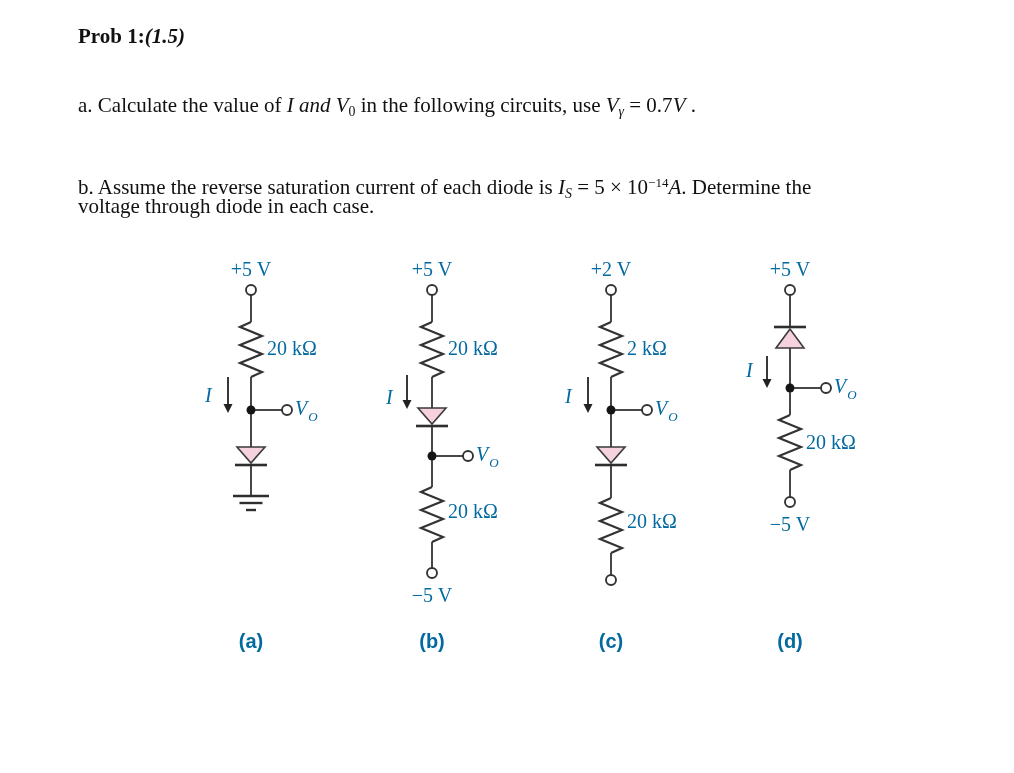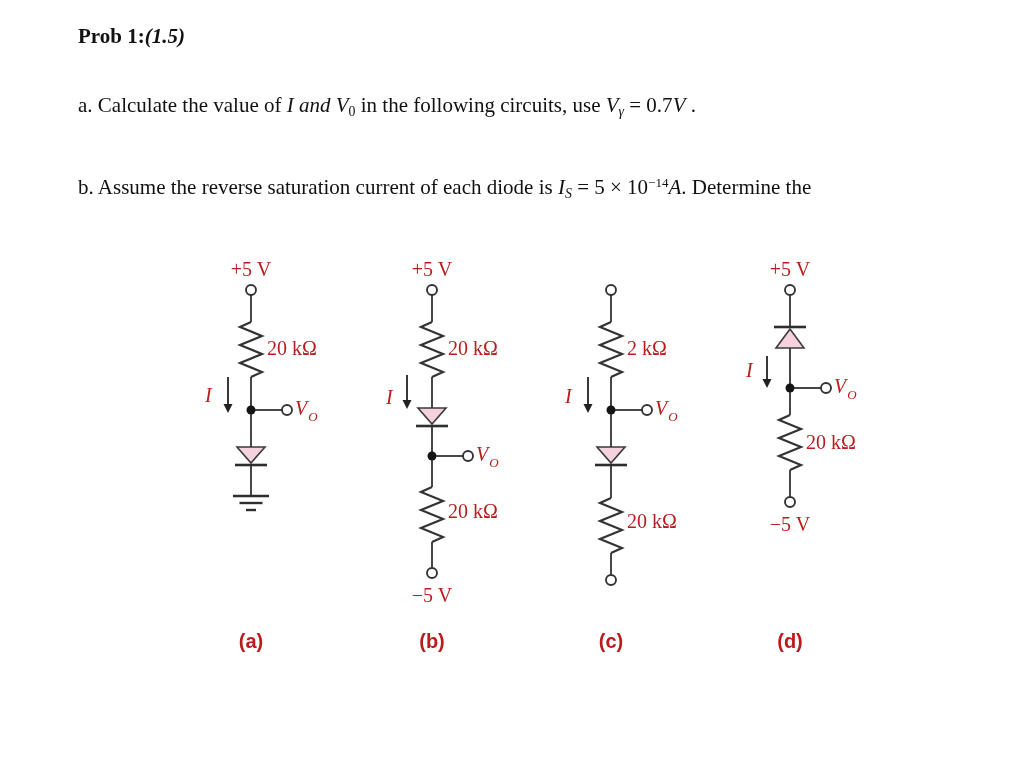--- a/index.html
+++ b/index.html
@@ -11,21 +11,21 @@
   .line-a{top:93px;}
   .line-b1{top:149px;margin-top:26px;}
   .line-b2{top:194px;}
   .it{font-style:italic;}
   .s-sub{font-size:0.66em;vertical-align:-0.28em;}
   .s-sup{font-size:0.62em;vertical-align:0.55em;}
 
   .circuit{position:absolute;top:255px;width:160px;height:400px;}
   .c-a{left:171px;} .c-b{left:352px;} .c-c{left:531px;} .c-d{left:710px;}
   .circuit svg{position:absolute;left:0;top:0;}
-  .clabel{position:absolute;font-size:20px;line-height:20px;color:#b91c1c;white-space:nowrap;}
+  .clabel{position:absolute;font-size:20px;line-height:20px;color:#0369a1;white-space:nowrap;}
   .center{left:0;width:160px;text-align:center;}
   .supply-top{top:4px;}
   .letter{top:376px;font-family:"Liberation Sans", sans-serif;font-weight:bold;font-size:20px;}
   .ilabel{font-style:italic;font-size:20px;}
   .vo{display:inline-flex;align-items:flex-start;}
   .vo .vo-v{font-style:italic;font-size:20px;}
   .vo .vo-o{font-style:italic;font-size:13px;position:relative;top:9px;margin-left:1px;}
 
   
   .wire{stroke:#333;stroke-width:1.8;fill:none;}
@@ -48,20 +48,23 @@
   </div>
 
   <div class="prose line-a">
     <span>a. Calculate the value of </span><span class="it">I and V</span><span class="s-sub">0</span><span> in the following circuits, use </span><span class="it">V</span><span class="it s-sub">γ</span><span> = 0.7</span><span class="it">V</span><span> .</span>
   </div>
 
   <div class="prose line-b1">
     <span>b. Assume the reverse saturation current of each diode is </span><span class="it">I</span><span class="it s-sub">S</span><span> = 5 × 10</span><span class="s-sup">−14</span><span class="it">A</span><span>. Determine the</span>
   </div>
 
+  <div class="prose line-b2">
+    <span>voltage through diode in each case.</span>
+  </div>
 
   <div class="circuit c-a">
     <svg width="160" height="400" viewBox="0 0 160 400">
       <circle class="term" cx="80" cy="35" r="5"></circle>
       <line class="wire" x1="80" y1="40" x2="80" y2="67"></line>
       <polyline class="res" points="80,67 69,72 91,81 69,90 91,99 69,108 91,117 80,122"></polyline>
       <line class="arr" x1="57" y1="122" x2="57" y2="149"></line>
       <polygon class="arrh" points="52.5,149 61.5,149 57,158"></polygon>
       <line class="wire" x1="80" y1="122" x2="80" y2="155"></line>
       <circle class="node" cx="80" cy="155" r="4.5"></circle>
@@ -130,20 +133,21 @@
       <line class="wire" x1="84" y1="155" x2="111" y2="155"></line>
       <circle class="term" cx="116" cy="155" r="5"></circle>
       <line class="wire" x1="80" y1="159" x2="80" y2="192"></line>
       <polygon class="dio" points="66,192 94,192 80,208"></polygon>
       <line class="bar" x1="64" y1="210" x2="96" y2="210"></line>
       <line class="wire" x1="80" y1="211" x2="80" y2="243"></line>
       <polyline class="res" points="80,243 69,248 91,257 69,266 91,275 69,284 91,293 80,298"></polyline>
       <line class="wire" x1="80" y1="298" x2="80" y2="320"></line>
       <circle class="term" cx="80" cy="325" r="5"></circle>
     </svg>
+    <div class="clabel center supply-top">+2 V</div>
     <div class="clabel" style="left:96px;top:83px;">2 kΩ</div>
     <div class="clabel ilabel" style="left:34px;top:131px;">I</div>
     <div class="clabel vo" style="left:124px;top:143px;">
       <span class="vo-v">V</span>
         <span class="vo-o">O</span>
     </div>
     <div class="clabel" style="left:96px;top:256px;">20 kΩ</div>
     <div class="clabel center letter">(c)</div>
   </div>
 

